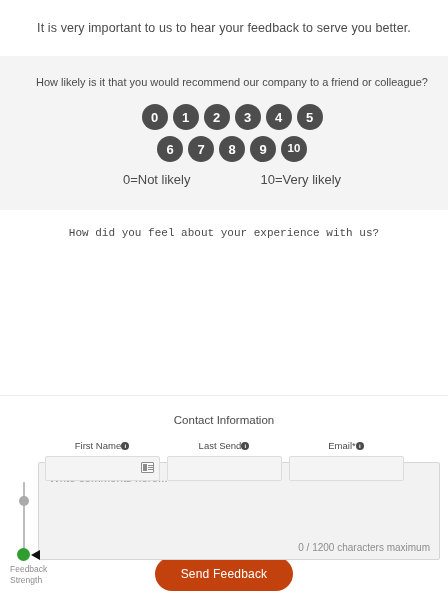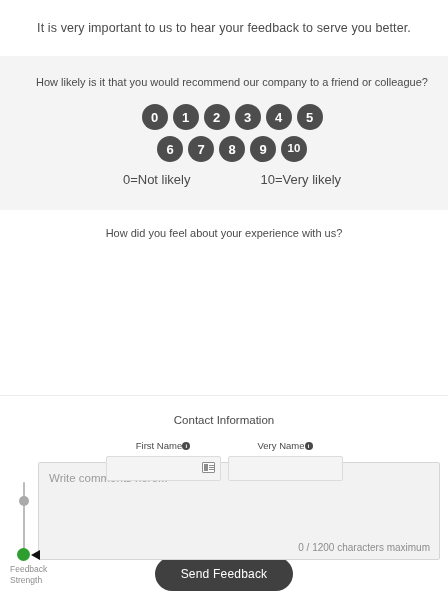--- a/index.html
+++ b/index.html
@@ -81,20 +81,21 @@
     background: #ffffff;
     position: relative;
     height: 185px;
     padding-top: 17px;
   }
   .comments-question {
     font-size: 11px;
     color: #4a4a4a;
     text-align: center;
     margin-bottom: 25px;
+    font-family: Liberation Mono, monospace;
   }
   .textarea-wrap {
     position: absolute;
     left: 38px;
     top: 252px;
     width: 402px;
     height: 98px;
   }
   .comment-box {
     width: 402px;
@@ -295,21 +296,21 @@
     outline: none;
   }
   .phone-input::placeholder { color: #9b9b9b; }
 
   .submit-wrap {
     display: flex;
     justify-content: center;
     margin-top: 22px;
   }
   .submit-button {
-    background: #404040;
+    background: #c2410c;
     color: #ffffff;
     border: none;
     border-radius: 19px;
     padding: 10px 26px;
     font-size: 12px;
     font-family: "Liberation Sans", sans-serif;
     cursor: pointer;
     letter-spacing: 0.2px;
   }
 </style>
@@ -381,28 +382,37 @@
         <i class="info-icon">i</i>
       </div>
       <div class="input-holder">
         <input class="text-input" type="text" placeholder="" style="">
         <span class="contact-card-icon"></span>
       </div>
     </div>
 
     <div class="field">
       <div class="field-label">
-        <span>Very Name</span>
+        <span>Last Send</span>
         <i class="info-icon">i</i>
       </div>
       <div class="input-holder">
         <input class="text-input" type="text" placeholder="" style="">
       </div>
     </div>
 
+    <div class="field">
+      <div class="field-label">
+        <span>Email*</span>
+        <i class="info-icon">i</i>
+      </div>
+      <div class="input-holder">
+        <input class="text-input" type="text" placeholder="" style="">
+      </div>
+    </div>
 
   </div>
 
   <div class="phone-row">
     <div class="field-label">
       <span>Phone</span>
       <i class="info-icon">i</i>
     </div>
     <input class="phone-input" type="text" placeholder="(xxx) xxx - xxxx" style="">
   </div>

